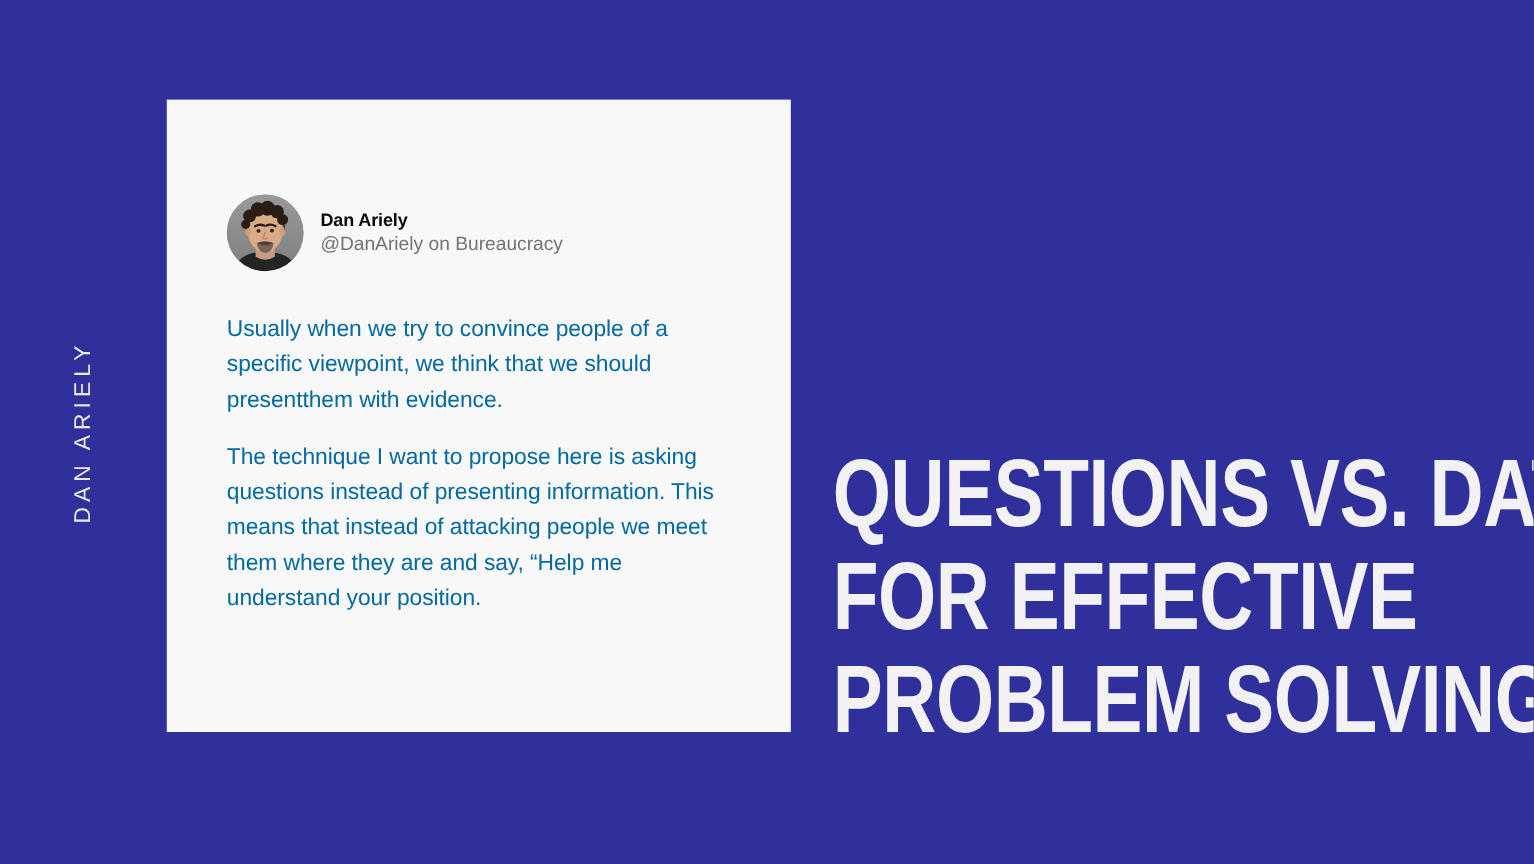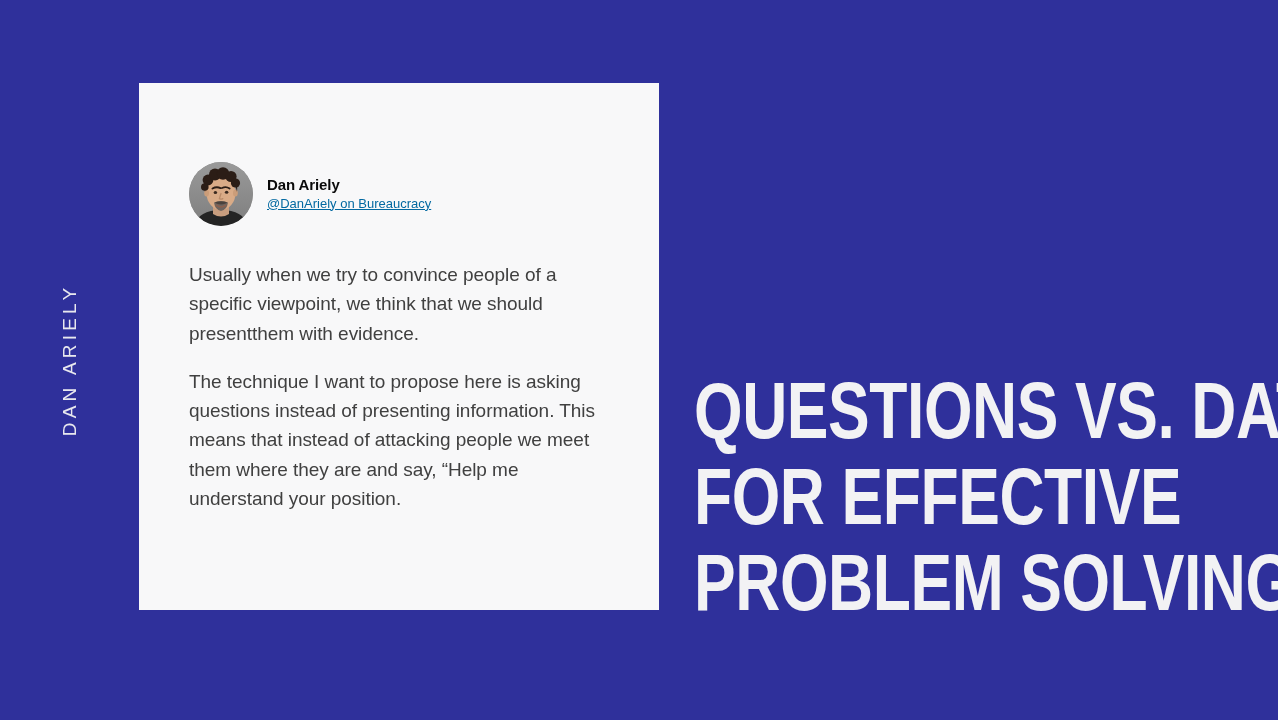--- a/index.html
+++ b/index.html
@@ -87,32 +87,31 @@
     gap: 3px;
   }
   #author-name {
     font-size: 15px;
     font-weight: bold;
     color: #0A0A0A;
     line-height: 1.15;
     letter-spacing: -0.1px;
   }
   #author-handle {
-    font-size: 13px;
+    font-size: 16px;
     font-weight: 400;
-    color: #0369a1;
+    color: #737373;
     line-height: 1.15;
-    text-decoration: underline;
   }
 
   
   #quote-body {
     font-size: 19px;
     line-height: 29.3px;
-    color: #404040;
+    color: #0369a1;
     letter-spacing: -0.05px;
   }
   #quote-body .para { margin: 0; }
   #quote-body .para + .para { margin-top: 19px; }
 
   
   #headline {
     position: absolute;
     left: 694px;
     top: 368px;

